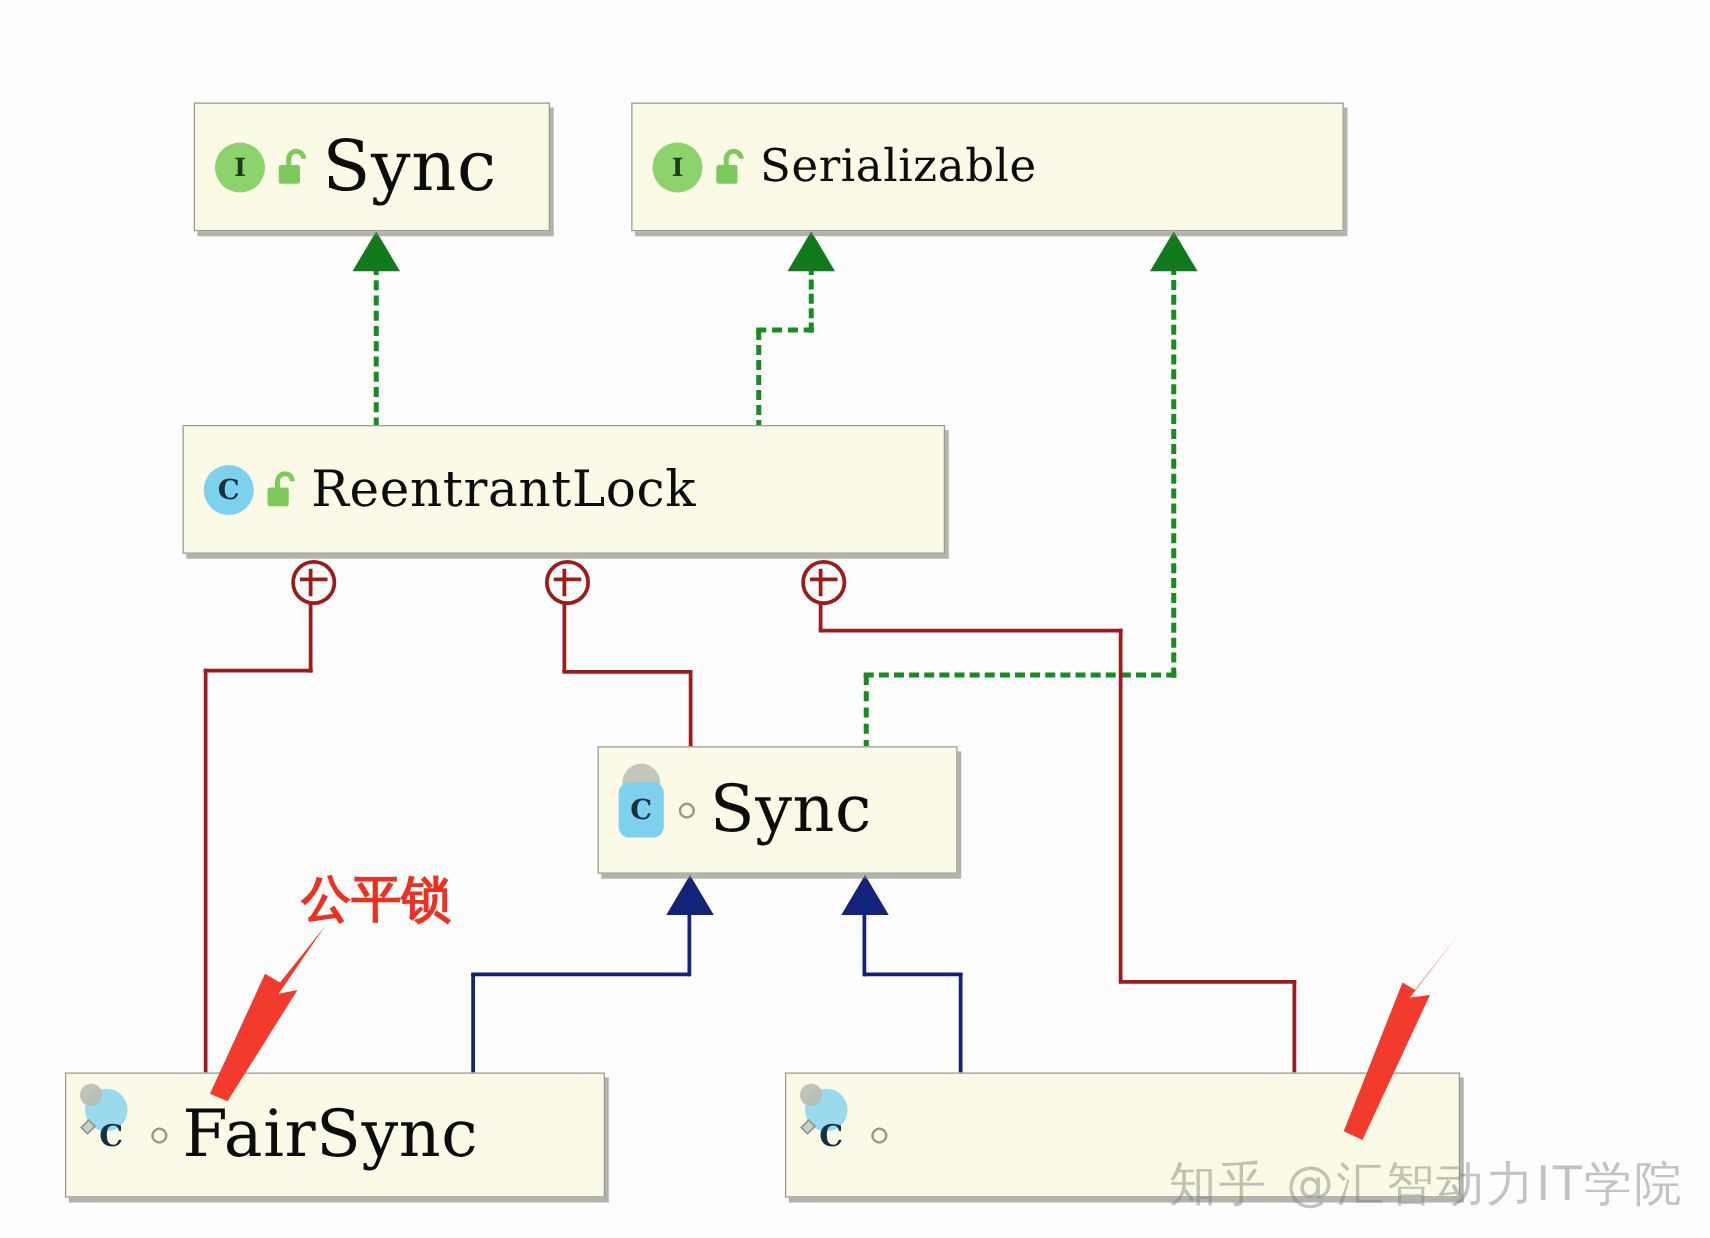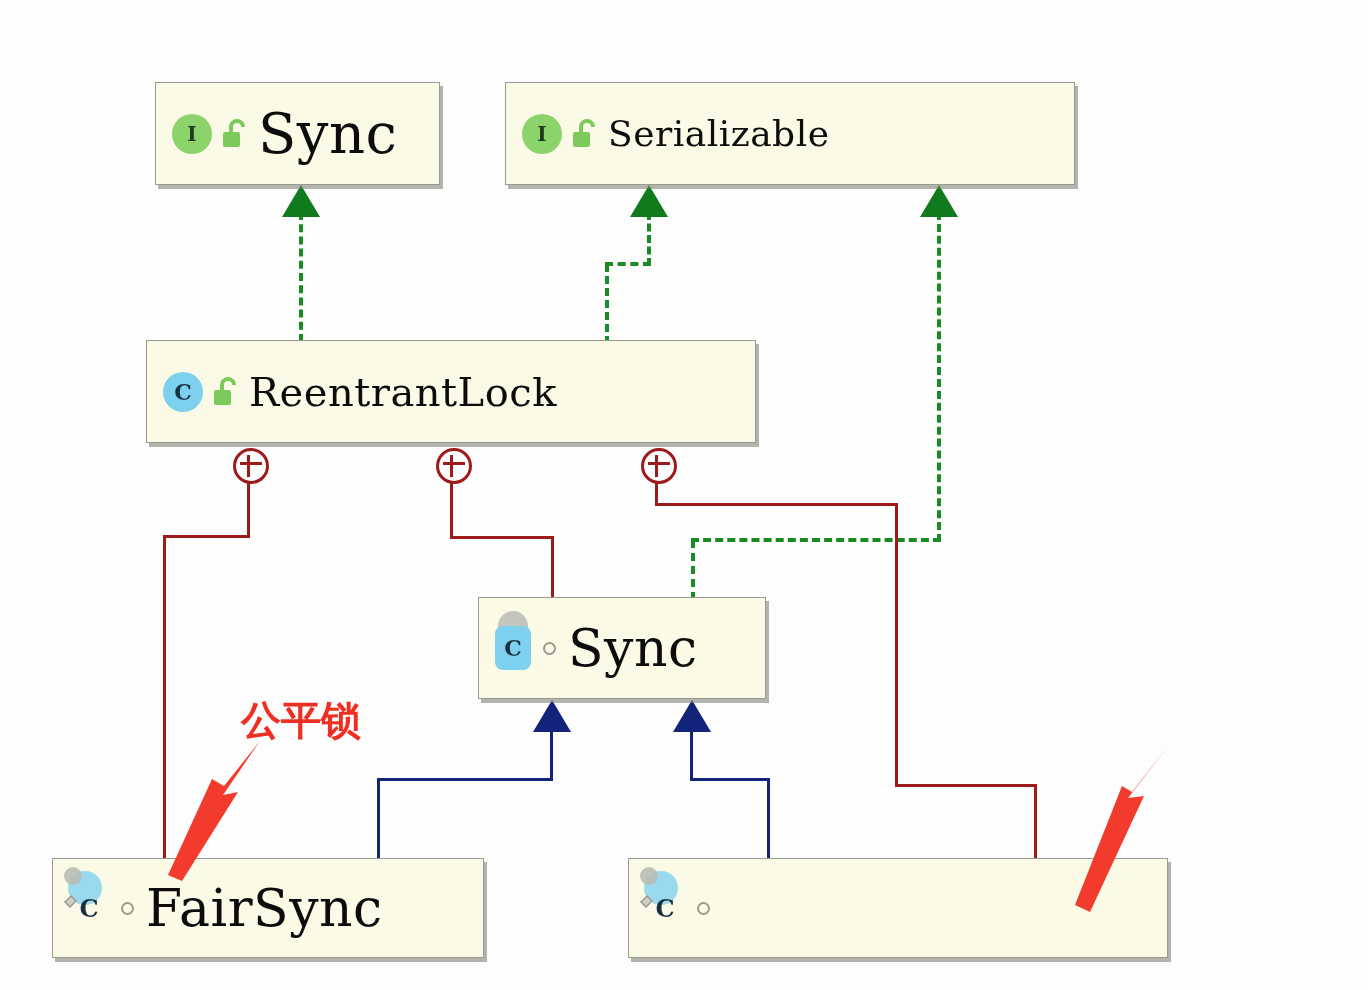--- a/index.html
+++ b/index.html
@@ -259,14 +259,15 @@
 
   <div class="anno-text" style="left:241px; top:700px;">公平锁</div>
   <svg class="anno-arrow" style="left:150px; top:735px;" width="130" height="150" viewBox="0 0 130 150">
     <path d="M110 6 L73 60 L88 57 L32 146 L18 140 L62 44 L74 51 Z" fill="#f23b2c"></path>
   </svg>
 
   <svg class="anno-arrow" style="left:1060px; top:740px;" width="130" height="180" viewBox="0 0 130 180">
     <path d="M108 6 L68 58 L84 56 L30 172 L15 165 L62 46 L72 52 Z" fill="#f23b2c"></path>
   </svg>
 
+  <div class="watermark" style="left:935px; top:922px;">知乎 @汇智动力IT学院</div>
 
 </div>
 
 </body></html>

